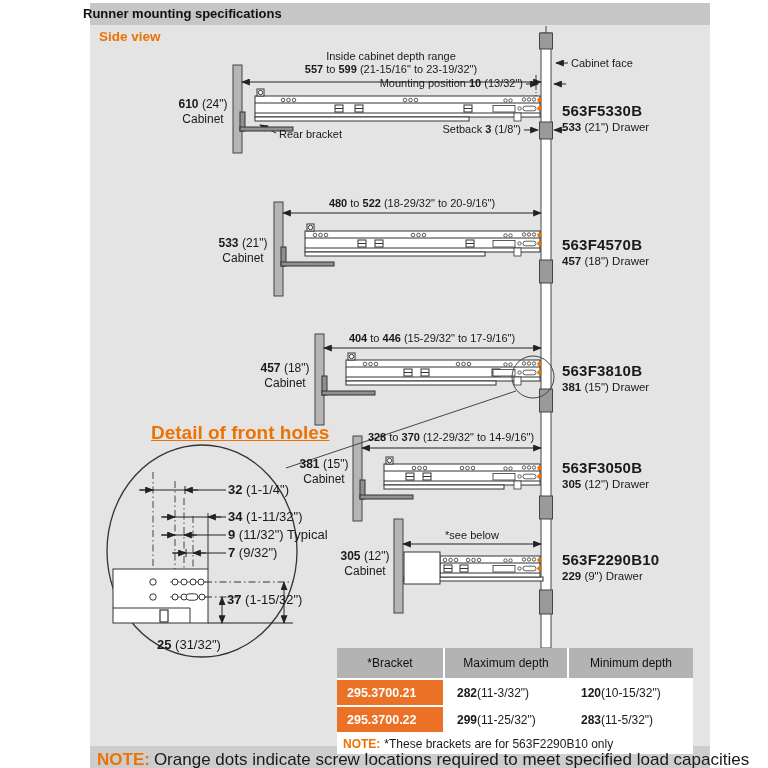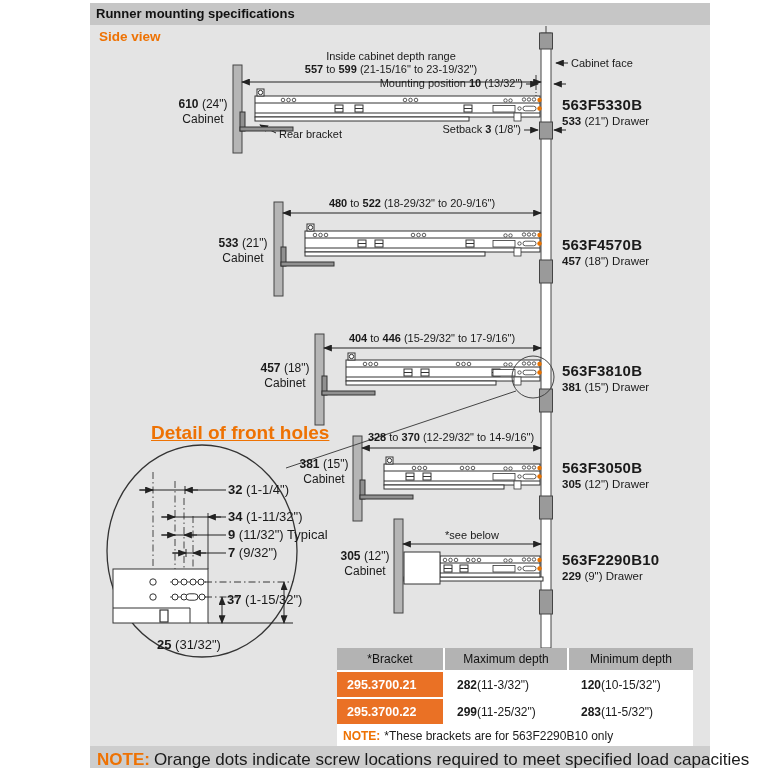--- a/index.html
+++ b/index.html
@@ -17,21 +17,21 @@
   .orange{color:#EE7203;font-weight:bold;}
   .sv{font-size:13.5px;}
   .model{font-size:15px;font-weight:bold;letter-spacing:.2px;}
   .sub{font-size:11.5px;margin-top:2px;}
   .cab{font-size:12px;line-height:15px;}
   .dd{font-size:13px;}
   .d25{font-size:13px;}
   
   #spec-table{position:absolute;left:337px;top:648px;width:356px;background:#fff;
       display:grid;grid-template-columns:106px 122px 124px;grid-auto-rows:auto;gap:2px;font-size:12px;}
-  .th{background:#b3b3b3;height:22px;display:flex;align-items:center;justify-content:center;color:#111;text-align:center;}
+  .th{background:#b3b3b3;height:30px;display:flex;align-items:center;justify-content:center;color:#111;text-align:center;}
   .td{background:#fff;height:25px;display:flex;align-items:center;padding-left:12px;box-sizing:border-box;}
   .td-orange{background:#EA7125;color:#fff;font-weight:bold;font-size:12.5px;padding-left:10px;}
   .tnote{grid-column:1 / span 3;background:#fff;height:20px;display:flex;align-items:center;padding-left:6px;font-size:12px;}
   .note-label{color:#EE7203;font-weight:bold;margin-right:4px;}
   #footer-note{position:absolute;left:97px;top:750px;font-size:17px;}
 </style>
 </head>
 <body>
 
 <div id="page">
@@ -327,41 +327,41 @@
         <line x1="186" y1="549" x2="186" y2="557"></line>
         <line x1="205" y1="582" x2="293" y2="582" stroke-dasharray="7 3 1.5 3" stroke-width="0.9"></line>
         <line x1="205" y1="597" x2="238" y2="597" stroke-dasharray="7 3 1.5 3" stroke-width="0.9"></line>
         <line x1="208" y1="623" x2="293" y2="623"></line>
         <line x1="284" y1="582" x2="284" y2="623" marker-start="url(#arr)" marker-end="url(#arr)"></line>
         <line x1="222" y1="597" x2="222" y2="623" marker-start="url(#arr)" marker-end="url(#arr)"></line>
       </g>
     </g>
   </svg>
 
-  <div class="lbl title" style="left:96px;top:6px;">Runner mounting specifications</div>
+  <div class="lbl title" style="left:83px;top:6px;">Runner mounting specifications</div>
   <div class="lbl orange sv" style="left:99px;top:29px;">Side view</div>
 
   <div class="lbl c" style="left:391px;top:50px;">Inside cabinet depth range</div>
   <div class="lbl c" style="left:391px;top:63px;">
     <b>557</b><span> to </span><b>599</b><span> (21-15/16" to 23-19/32")</span>
   </div>
   <div class="lbl" style="left:571px;top:57px;">Cabinet face</div>
   <div class="lbl rt" style="right:245px;top:77px;">
     <span>Mounting position </span><b>10</b><span> (13/32")</span>
   </div>
   <div class="lbl rt" style="right:247px;top:123px;">
     <span>Setback </span><b>3</b><span> (1/8")</span>
   </div>
   <div class="lbl" style="left:279px;top:128px;text-align:center;">Rear bracket</div>
 
   <div class="lbl c cab" style="left:203px;top:97px;">
     <div><b>610</b><span> (24")</span></div>
     <div>Cabinet</div>
   </div>
-  <div class="lbl" style="left:562px;top:96px;">
+  <div class="lbl" style="left:562px;top:102px;">
     <div class="model">563F5330B</div>
     <div class="sub"><b>533</b><span> (21") Drawer</span></div>
   </div>
 
   <div class="lbl c" style="left:412px;top:197px;">
     <b>480</b><span> to </span><b>522</b><span> (18-29/32" to 20-9/16")</span>
   </div>
   <div class="lbl c cab" style="left:243px;top:236px;">
     <div><b>533</b><span> (21")</span></div>
     <div>Cabinet</div>

